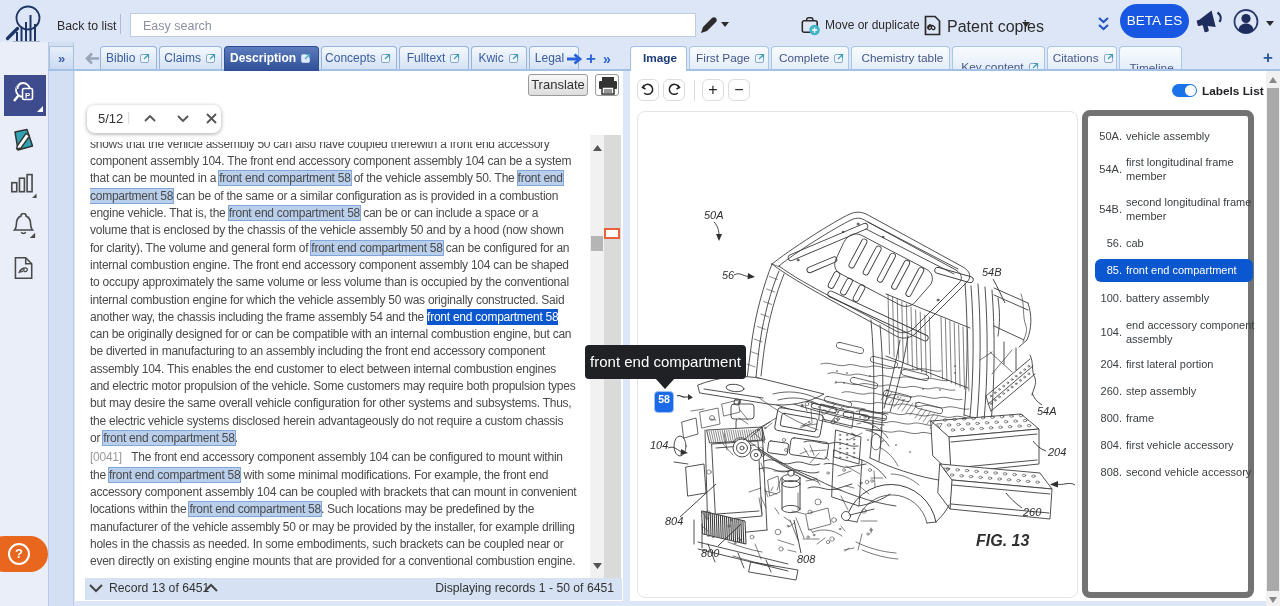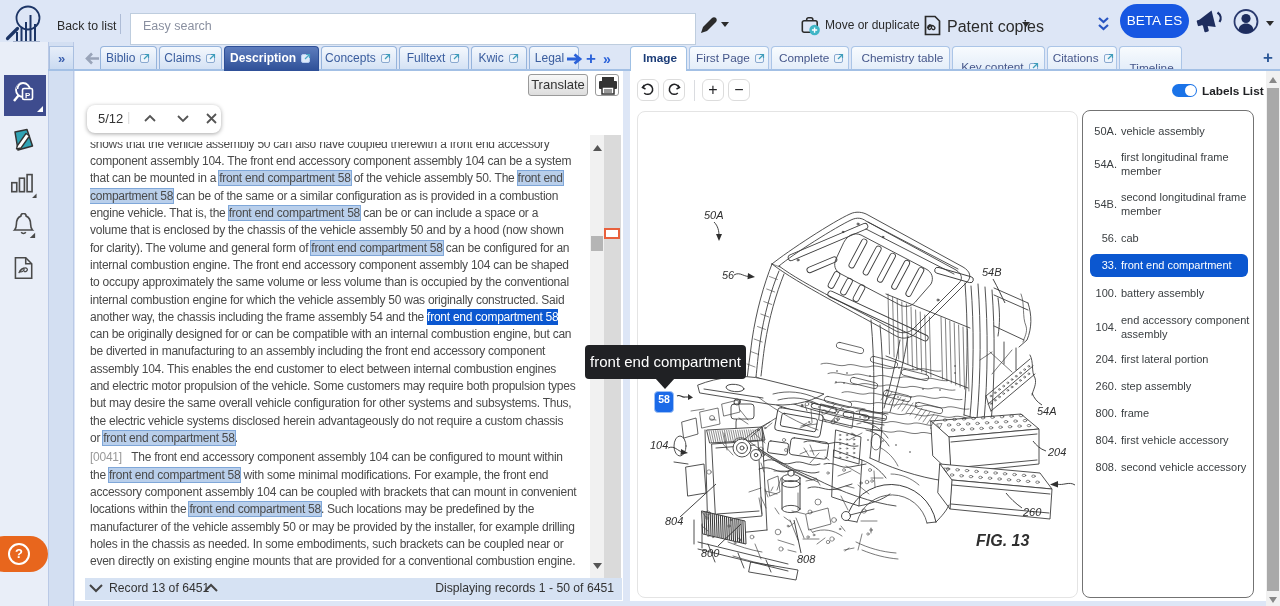--- a/index.html
+++ b/index.html
@@ -2,21 +2,21 @@
 <html><head>
 <meta charset="utf-8">
 <style>
 * { margin:0; padding:0; box-sizing:border-box; }
 html,body { width:1280px; height:606px; overflow:hidden; }
 body { font-family:"Liberation Sans",sans-serif; background:#dde6f6; position:relative; }
 
 
 #backtolist { position:absolute; left:57px; top:19px; font-size:12.3px; color:#2b2b2b; }
 #topsep { position:absolute; left:120px; top:14px; width:1px; height:20px; background:#aebcd6; }
-#searchbox { position:absolute; left:130px; top:13px; width:566px; height:32px; background:#fff; border:1px solid #becdde; }
+#searchbox { position:absolute; left:130px; top:13px; width:566px; height:24px; background:#fff; border:1px solid #becdde; }
 #searchph { position:absolute; left:12px; top:5px; font-size:12.5px; color:#8a90a0; }
 #mdtext { position:absolute; left:825px; top:18px; font-size:12px; color:#2b2b2b; }
 #pctext { position:absolute; left:947px; top:18px; font-size:16px; color:#2b2b2b; }
 #betaes { position:absolute; left:1120px; top:4px; width:69px; height:34px; background:#1757e2; border-radius:17px; color:#fff; font-size:13.5px; text-align:center; line-height:34px; }
 .caret { position:absolute; width:0; height:0; border:4px solid transparent; border-top:5px solid #2b2b2b; }
 
 
 #sidebar { position:absolute; left:0; top:42px; width:48px; height:564px; background:#e9eef8; }
 #seltile { position:absolute; left:4px; top:33px; width:42px; height:41px; background:#3e4c8e; }
 #collstrip { position:absolute; left:48px; top:42px; width:26px; height:564px; background:#d3dff2; border-left:1px solid #bac9e6; border-right:1px solid #bac9e6; }
@@ -53,21 +53,21 @@
 #recordbar { position:absolute; left:10px; top:507px; width:537px; height:22px; background:#d6e2f3; font-size:12.2px; color:#333; }
 
 
 #rightpanel { position:absolute; left:630px; top:71px; width:650px; height:530px; background:#fff; }
 .toolbtn { position:absolute; top:8px; width:22px; height:22px; border:1px solid #dcdcdc; border-radius:6px; background:#fff; text-align:center; color:#202124; }
 #tbsep { position:absolute; left:64px; top:9px; width:1px; height:21px; background:#dadce0; }
 #toggle { position:absolute; left:542px; top:13px; width:25px; height:13px; background:#1a73e8; border-radius:7px; }
 #toggle:after { content:""; position:absolute; right:1px; top:1px; width:11px; height:11px; border-radius:50%; background:#fff; }
 #toglabel { position:absolute; left:572px; top:13px; font-size:11.8px; color:#202124; font-weight:bold; }
 #canvas { position:absolute; left:7px; top:40px; width:441px; height:487px; border:1px solid #e4e4e4; border-radius:8px; background:#fff; overflow:hidden; }
-#labelspanel { position:absolute; left:452px; top:39px; width:172px; height:488px; border:1px solid #737373; border-radius:8px; background:#fff;padding-left:36px; }
+#labelspanel { position:absolute; left:452px; top:39px; width:172px; height:488px; border:6px solid #737373; border-radius:8px; background:#fff;padding-left:36px; }
 .lnum { position:absolute; left:4px; width:30px; text-align:right; font-size:11px; color:#3c4043; }
 .lname { position:absolute; left:38px; font-size:11px; color:#3c4043; line-height:13.5px; white-space:nowrap; }
 #selrow { position:absolute; left:7px; top:143px; width:158px; height:23px; background:#0b57d0; border-radius:6px; }
 #rscroll { position:absolute; left:1266px; top:71px; width:14px; height:535px; background:#f1f1f1; }
 #rthumb { position:absolute; left:1267px; top:88px; width:12px; height:503px; background:#a9a9a9; }
 
 
 #tooltip { position:absolute; left:585px; top:345px; width:161px; height:34px; background:#202124; border-radius:4px; color:#fff; font-size:15px; text-align:center; line-height:33px; z-index:50; }
 #tiparrow { position:absolute; left:655px; top:378px; width:0; height:0; border:10px solid transparent; border-top:11px solid #202124; border-bottom:none; z-index:50; }
 #badge58 { position:absolute; left:654px; top:391px; width:20px; height:22px; background:#1b6ae8; border:1px solid #9ec1f5; border-radius:4px; color:#fff; font-size:10.5px; font-weight:bold; text-align:center; line-height:14px; z-index:40; }
@@ -837,21 +837,21 @@
   <div id="labelspanel">
     <div class="lnum" style="top:14px">50A.</div>
       <div class="lname" style="top:14px">vehicle assembly</div>
     <div class="lnum" style="top:47px">54A.</div>
       <div class="lname" style="top:40px">first longitudinal frame<br>member</div>
     <div class="lnum" style="top:87px">54B.</div>
       <div class="lname" style="top:80px">second longitudinal frame<br>member</div>
     <div class="lnum" style="top:121px">56.</div>
       <div class="lname" style="top:121px">cab</div>
     <div id="selrow"></div>
-    <div class="lnum" style="top:148px;color:#fff;z-index:2">33.</div>
+    <div class="lnum" style="top:148px;color:#fff;z-index:2">85.</div>
       <div class="lname" style="top:148px;color:#fff;z-index:2">front end compartment</div>
     <div class="lnum" style="top:176px">100.</div>
       <div class="lname" style="top:176px">battery assembly</div>
     <div class="lnum" style="top:210px">104.</div>
       <div class="lname" style="top:203px">end accessory component<br>assembly</div>
     <div class="lnum" style="top:242px">204.</div>
       <div class="lname" style="top:242px">first lateral portion</div>
     <div class="lnum" style="top:269px">260.</div>
       <div class="lname" style="top:269px">step assembly</div>
     <div class="lnum" style="top:296px">800.</div>

